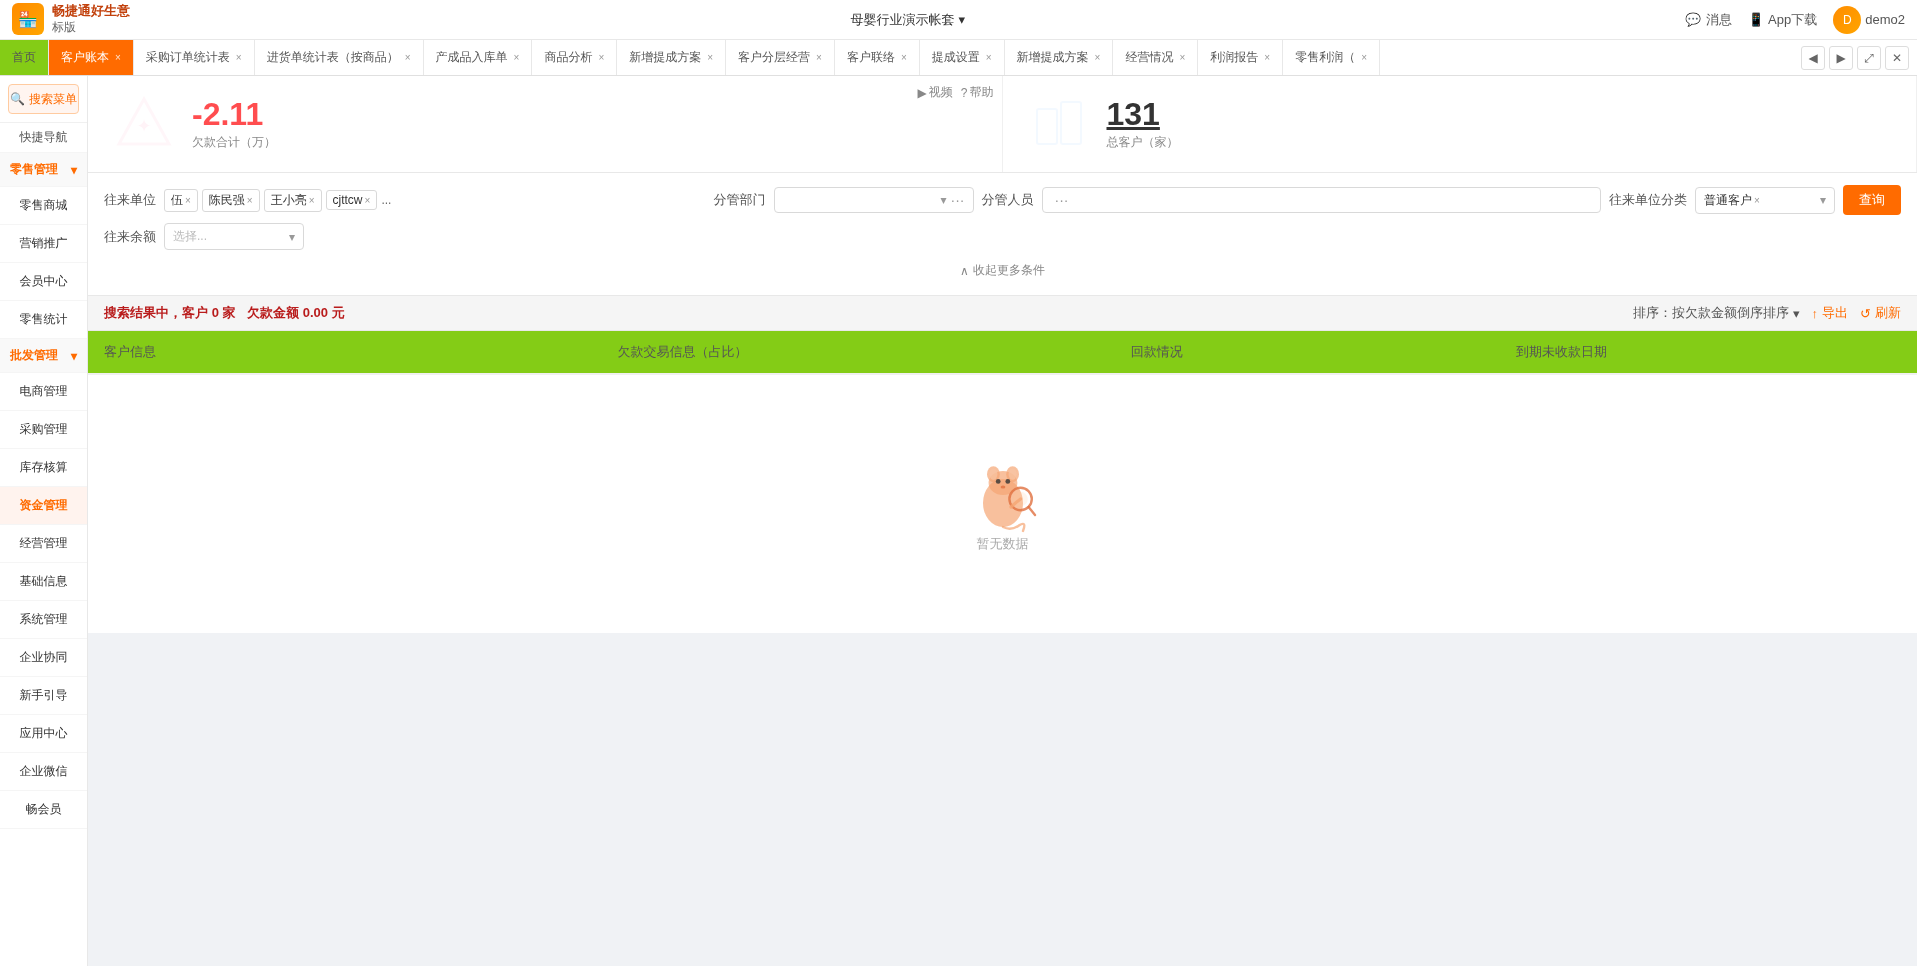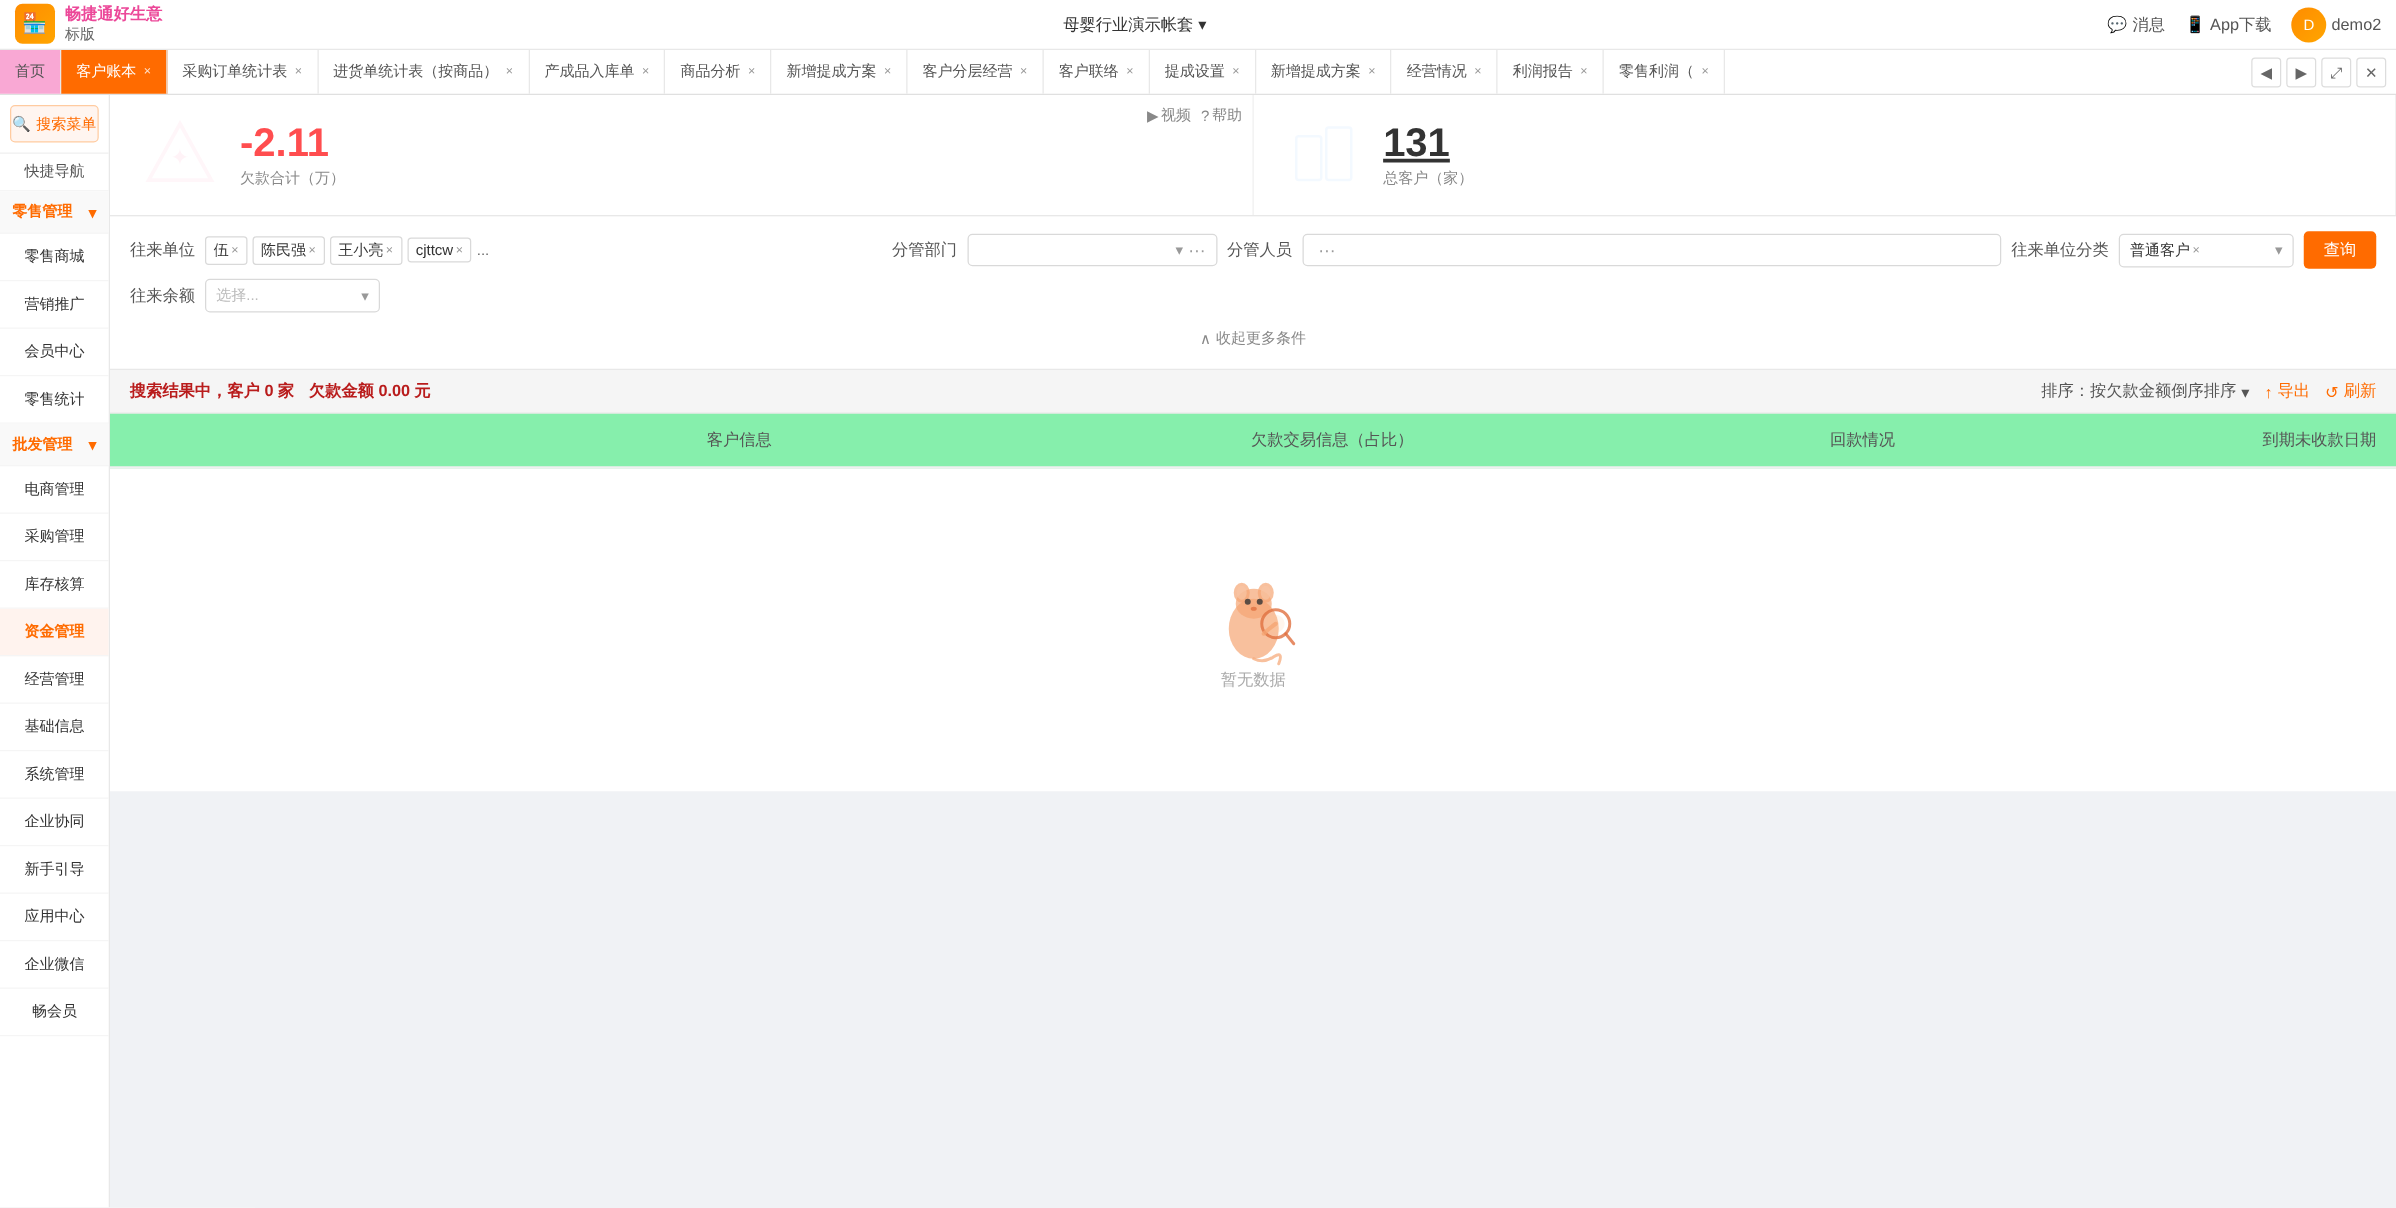--- a/index.html
+++ b/index.html
@@ -21,21 +21,21 @@
       gap: 8px;
     }
     .logo-icon {
       width: 32px; height: 32px;
       background: linear-gradient(135deg, #ff8c00, #ffa500);
       border-radius: 6px;
       display: flex; align-items: center; justify-content: center;
       color: white; font-size: 16px;
     }
     .logo-text { font-size: 12px; color: #666; line-height: 1.3; }
-    .logo-text .main { color: #ec4899; font-weight: bold; font-size: 13px; }
+    .logo-text .main { color: #c2410c; font-weight: bold; font-size: 13px; }
     .store-selector {
       display: flex; align-items: center; gap: 4px;
       font-size: 13px; color: #333; cursor: pointer; padding: 0 8px;
     }
     .top-right {
       display: flex; align-items: center; gap: 16px;
     }
     .top-right-item {
       display: flex; align-items: center; gap: 4px;
       font-size: 13px; color: #555; cursor: pointer;
@@ -61,21 +61,21 @@
       padding: 0 12px;
       display: flex; align-items: center; gap: 4px;
       font-size: 12px; color: #555;
       border-right: 1px solid #e8e8e8;
       cursor: pointer; white-space: nowrap;
       flex-shrink: 0;
     }
     .nav-tab.active {
       background: #ff6b00; color: white;
     }
-    .nav-tab.home { background: #f9a8d4; }
+    .nav-tab.home { background: #84cc16; }
     .nav-tab .close-x { font-size: 10px; color: #999; margin-left: 2px; }
     .nav-tab.active .close-x { color: rgba(255,255,255,0.8); }
     .nav-controls {
       display: flex; align-items: center; margin-left: auto;
       padding-right: 8px; gap: 4px;
     }
     .nav-ctrl-btn {
       width: 24px; height: 24px;
       border: 1px solid #ddd; border-radius: 3px;
       display: flex; align-items: center; justify-content: center;
@@ -224,26 +224,25 @@
     }
     .sort-select {
       display: flex; align-items: center; gap: 4px; cursor: pointer; color: #555;
     }
     .action-btn {
       display: flex; align-items: center; gap: 4px; cursor: pointer; color: #ff6b00;
     }
 
     
     .table-header {
-      background: #86efac;
+      background: #84cc16;
       padding: 12px 16px;
       display: grid;
       grid-template-columns: 2fr 2fr 1.5fr 1.5fr;
       border-bottom: 2px solid #f0f0f0;
-      text-align: right;
     }
     .th { font-size: 13px; color: #555; font-weight: 500; }
 
     
     .empty-state {
       display: flex; flex-direction: column; align-items: center; justify-content: center;
       padding: 80px 20px;
       background: white;
     }
     .empty-text { font-size: 13px; color: #aaa; }

